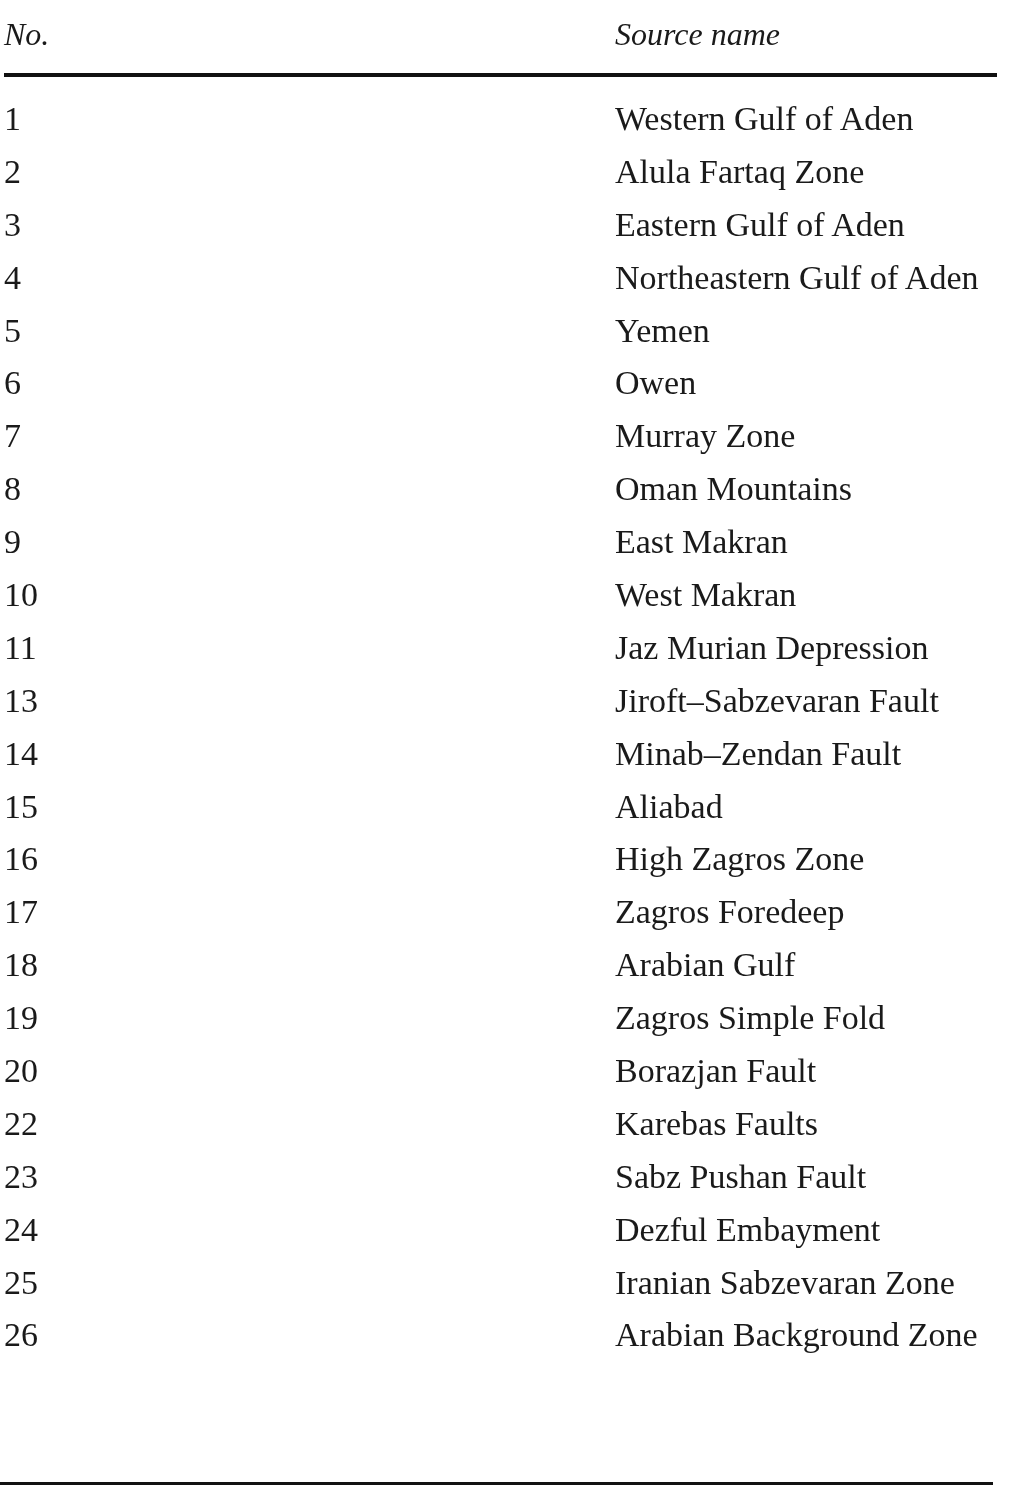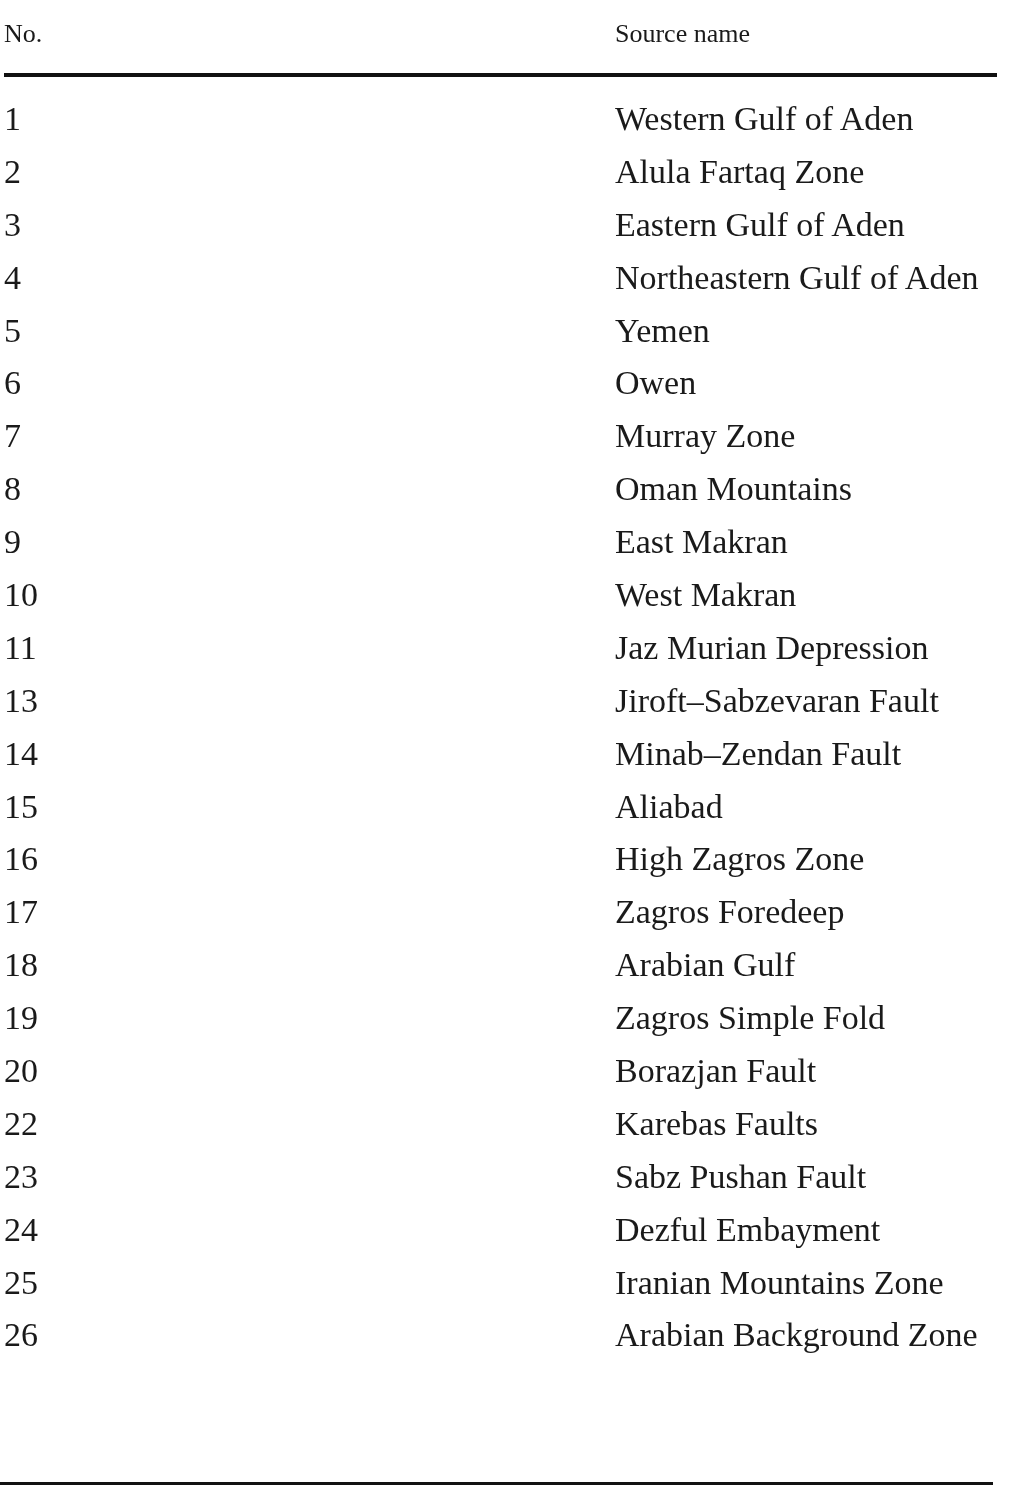--- a/index.html
+++ b/index.html
@@ -22,23 +22,24 @@
       width: 993px;
     }
     .head-row {
       position: relative;
       height: 72px;
     }
     .head-row .col-no,
     .head-row .col-name {
       position: absolute;
       top: 14px;
-      font-size: 26px;
+      font-size: 32px;
       line-height: 40px;
       white-space: nowrap;
+      font-style: italic;
     }
     .col-no { left: 0; }
     .col-name { left: 611px; }
     .rule-thick {
       position: absolute;
       left: 0;
       width: 993px;
       height: 4px;
       background: #111111;
     }
@@ -164,21 +165,21 @@
     <div class="row">
         <span class="col-no">23</span>
         <span class="col-name">Sabz Pushan Fault</span>
       </div>
     <div class="row">
         <span class="col-no">24</span>
         <span class="col-name">Dezful Embayment</span>
       </div>
     <div class="row">
         <span class="col-no">25</span>
-        <span class="col-name">Iranian Mountains Zone</span>
+        <span class="col-name">Iranian Sabzevaran Zone</span>
       </div>
     <div class="row">
         <span class="col-no">26</span>
         <span class="col-name">Arabian Background Zone</span>
       </div>
   </div>
 </div>
 <div class="rule-bottom"></div>
 
 </body></html>

